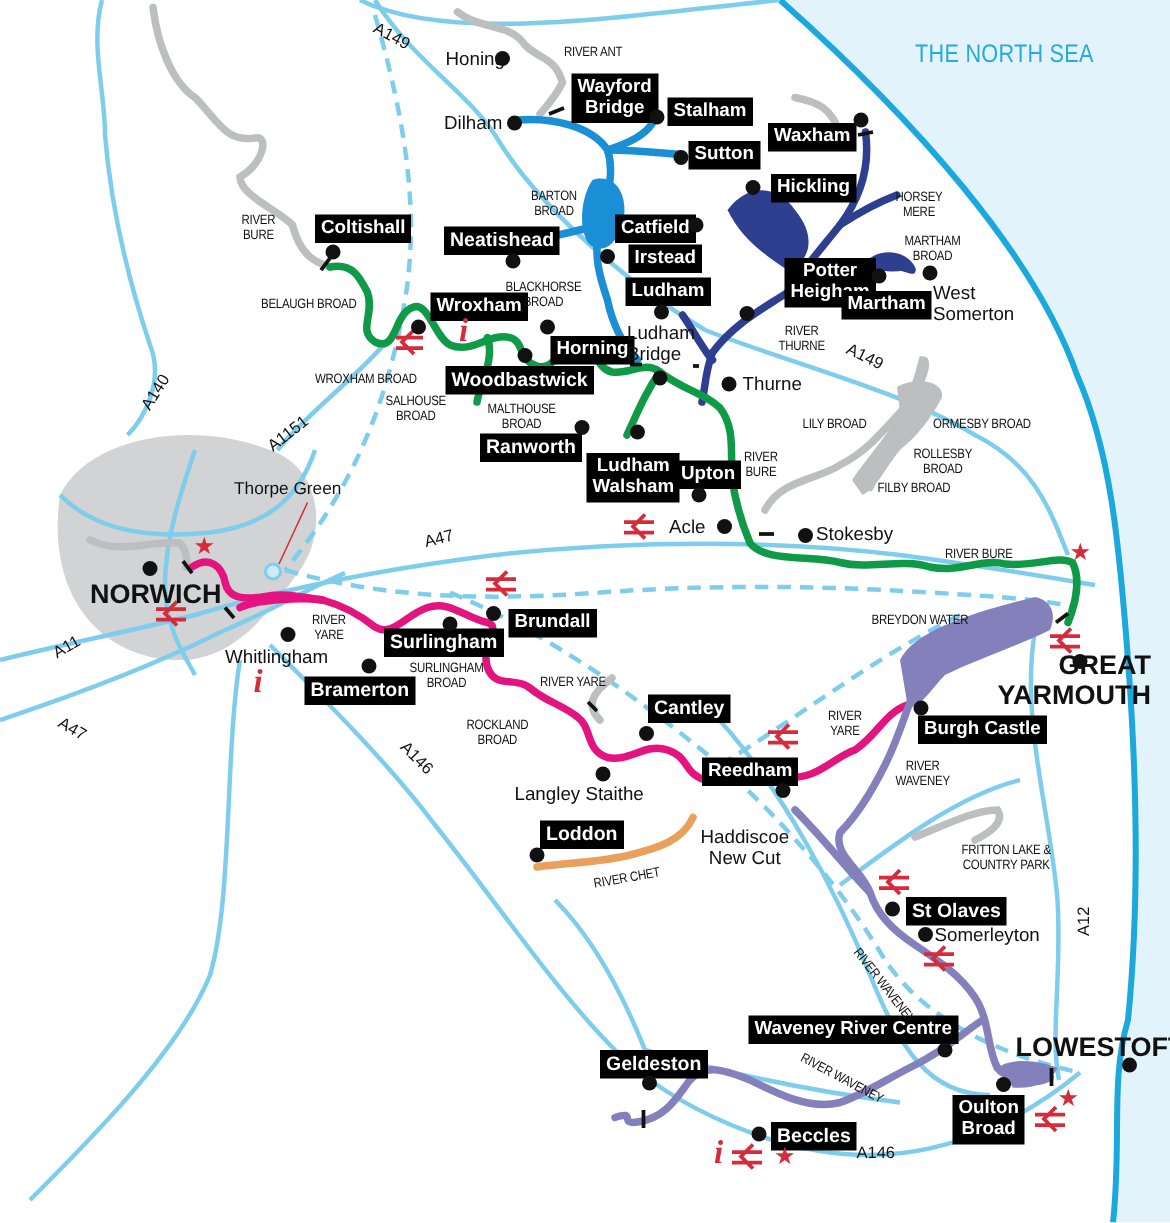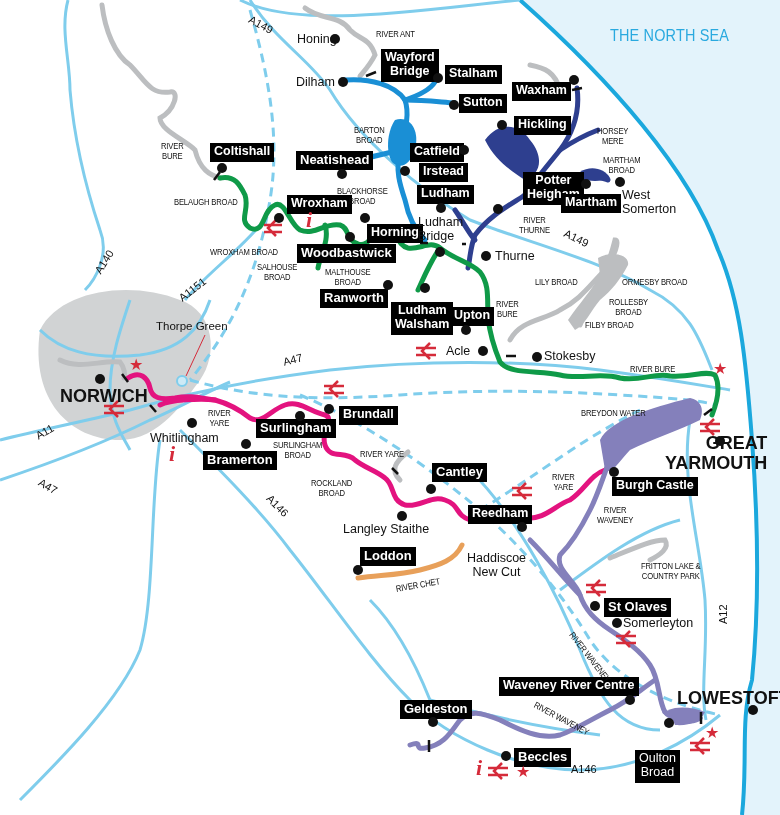--- a/index.html
+++ b/index.html
@@ -213,21 +213,21 @@
 <div class="lbl box boxb" style="left:360px;top:547px;">Loddon</div>
 <div class="dot" style="left:353px;top:565px;"></div>
 <div class="lbl box boxb" style="left:604px;top:598px;">St Olaves</div>
 <div class="dot" style="left:590px;top:601px;"></div>
 <div class="lbl box" style="left:499px;top:677px;">Waveney River Centre</div>
 <div class="dot" style="left:625px;top:695px;"></div>
 <div class="lbl box boxb" style="left:400px;top:700px;">Geldeston</div>
 <div class="dot" style="left:428px;top:717px;"></div>
 <div class="lbl box boxb" style="left:514px;top:748px;">Beccles</div>
 <div class="dot" style="left:501px;top:751px;"></div>
-<div class="lbl box" style="left:635px;top:730px;font-weight:normal;margin-top:20px;"><span>Oulton</span><br><span>Broad</span></div>
+<div class="lbl box" style="left:635px;top:730px;font-weight:bold;"><span>Oulton</span><br><span>Broad</span></div>
 <div class="dot" style="left:664px;top:718px;"></div>
 
 <div class="lbl plain" style="left:297px;top:32px;">Honing</div>
 <div class="dot" style="left:330px;top:34px;"></div>
 <div class="lbl plain" style="left:296px;top:75px;">Dilham</div>
 <div class="dot" style="left:338px;top:77px;"></div>
 <div class="lbl plain" style="left:622px;top:188px;"><span>West</span><br><span>Somerton</span></div>
 <div class="dot" style="left:615px;top:177px;"></div>
 <div class="lbl plain" style="left:418px;top:215px;"><span>Ludham</span><br><span>Bridge</span></div>
 <div class="dot" style="left:435px;top:247px;"></div>

